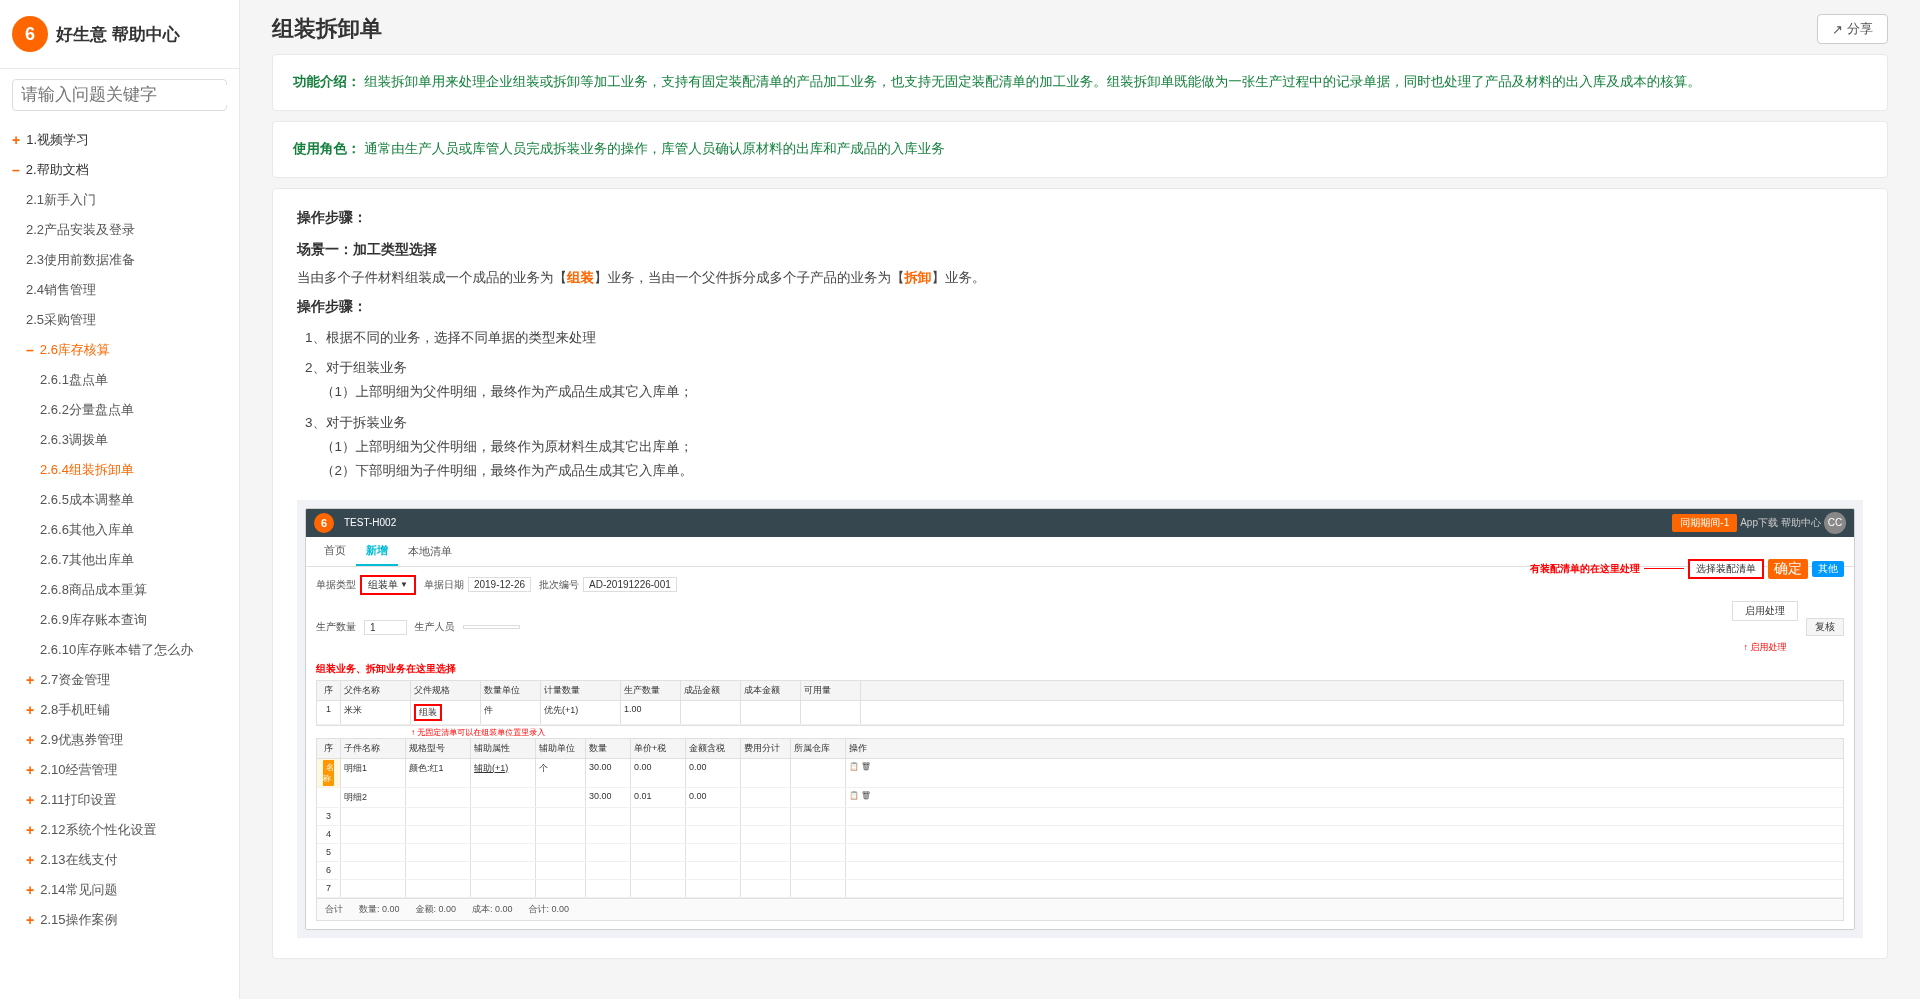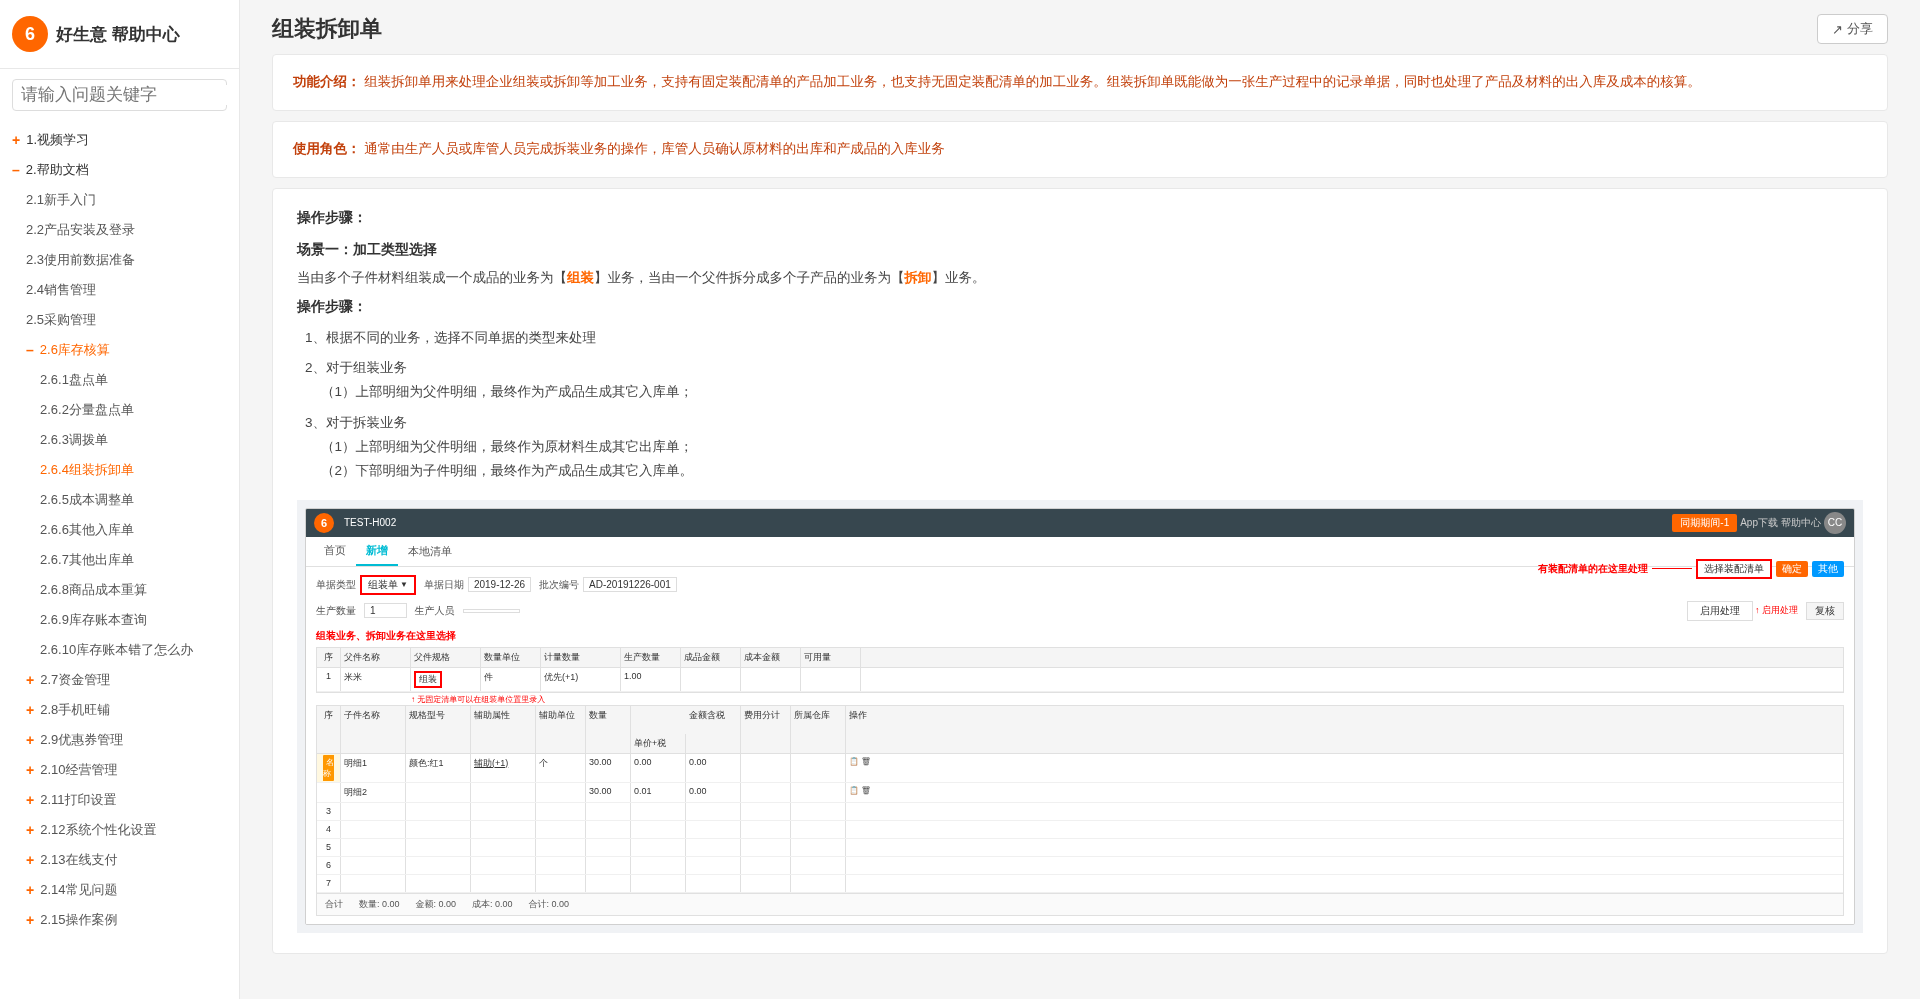--- a/index.html
+++ b/index.html
@@ -115,21 +115,21 @@
     }
 
     .info-card {
       background: #fff;
       border: 1px solid #e8e8e8;
       border-radius: 4px;
       padding: 16px 20px;
       margin-bottom: 10px;
       font-size: 13.5px;
       line-height: 1.7;
-      color: #c2410c;
+      color: #15803d;
     }
 
     .content-block {
       background: #fff;
       border: 1px solid #e8e8e8;
       border-radius: 4px;
       padding: 20px 24px;
       margin-bottom: 0;
     }
 
@@ -390,33 +390,33 @@
               <div style="display:flex;align-items:center;gap:4px;">
                 <span style="color:#555;">批次编号</span>
                 <div style="border:1px solid #ddd;padding:1px 5px;font-size:10px;background:#fff;">AD-20191226-001</div>
               </div>
               <div style="flex:1;"></div>
 
               <div style="position:absolute;right:0;top:-16px;display:flex;align-items:center;gap:4px;">
                 <div style="color:red;font-size:10px;font-weight:bold;">有装配清单的在这里处理</div>
                 <div style="width:40px;height:1px;background:red;"></div>
                 <div style="border:2px solid red;padding:1px 6px;font-size:10px;background:#fff;">选择装配清单</div>
-                <div style="background:#f60;color:#fff;padding:1px 6px;border-radius:2px;font-size:10px;">确定</div>
+                <div style="background:#f60;color:#fff;padding:1px 6px;border-radius:2px;font-size:14px;">确定</div>
                 <div style="background:#09f;color:#fff;padding:1px 6px;border-radius:2px;font-size:10px;">其他</div>
               </div>
             </div>
 
             <div style="display:flex;align-items:center;gap:8px;margin-bottom:8px;font-size:10px;">
               <span style="color:#555;">生产数量</span>
               <div style="border:1px solid #ddd;padding:1px 30px 1px 5px;background:#fff;">1</div>
               <span style="color:#555;">生产人员</span>
               <div style="border:1px solid #ddd;padding:1px 50px 1px 5px;background:#fff;"></div>
               <div style="flex:1;"></div>
 
-              <div style="display:flex;flex-direction:row;align-items:center;gap:2px;position:relative;">
+              <div style="display:flex;flex-direction:column;align-items:center;gap:20px;position:relative;">
                 <div style="border:1px solid #ddd;padding:2px 12px;background:#fff;font-size:10px;">
                   <span>启用处理</span>
                 </div>
                 <div style="font-size:9px;color:red;">↑ 启用处理</div>
               </div>
               <div style="background:#f5f5f5;border:1px solid #ddd;padding:1px 8px;font-size:10px;">复核</div>
             </div>
 
             <div style="position:relative;margin-bottom:4px;">
               <div style="color:red;font-size:10px;font-weight:bold;margin-bottom:2px;">组装业务、拆卸业务在这里选择</div>
@@ -453,21 +453,21 @@
             </div>
 
             <div style="border:1px solid #e0e0e0;margin-top:12px;">
               <div style="display:grid;grid-template-columns:24px 65px 65px 65px 50px 45px 55px 55px 50px 55px 40px;background:#f5f5f5;border-bottom:1px solid #e0e0e0;font-size:9px;">
                 <div style="padding:3px;border-right:1px solid #e0e0e0;text-align:center;">序</div>
                 <div style="padding:3px;border-right:1px solid #e0e0e0;">子件名称</div>
                 <div style="padding:3px;border-right:1px solid #e0e0e0;">规格型号</div>
                 <div style="padding:3px;border-right:1px solid #e0e0e0;">辅助属性</div>
                 <div style="padding:3px;border-right:1px solid #e0e0e0;">辅助单位</div>
                 <div style="padding:3px;border-right:1px solid #e0e0e0;">数量</div>
-                <div style="padding:3px;border-right:1px solid #e0e0e0;margin-top:28px;">单价+税</div>
+                <div style="padding:3px;border-right:1px solid #e0e0e0;">单价+税</div>
                 <div style="padding:3px;border-right:1px solid #e0e0e0;">金额含税</div>
                 <div style="padding:3px;border-right:1px solid #e0e0e0;">费用分计</div>
                 <div style="padding:3px;border-right:1px solid #e0e0e0;">所属仓库</div>
                 <div style="padding:3px;">操作</div>
               </div>
 
               <div style="display:grid;grid-template-columns:24px 65px 65px 65px 50px 45px 55px 55px 50px 55px 40px;border-bottom:1px solid #f0f0f0;font-size:9px;">
                 <div style="padding:3px;border-right:1px solid #e0e0e0;text-align:center;background:#fff8e1;">
                   <span style="background:#ff9800;color:#fff;padding:3px 3px;font-size:8px;border-radius:1px;">名称</span>
                 </div>

